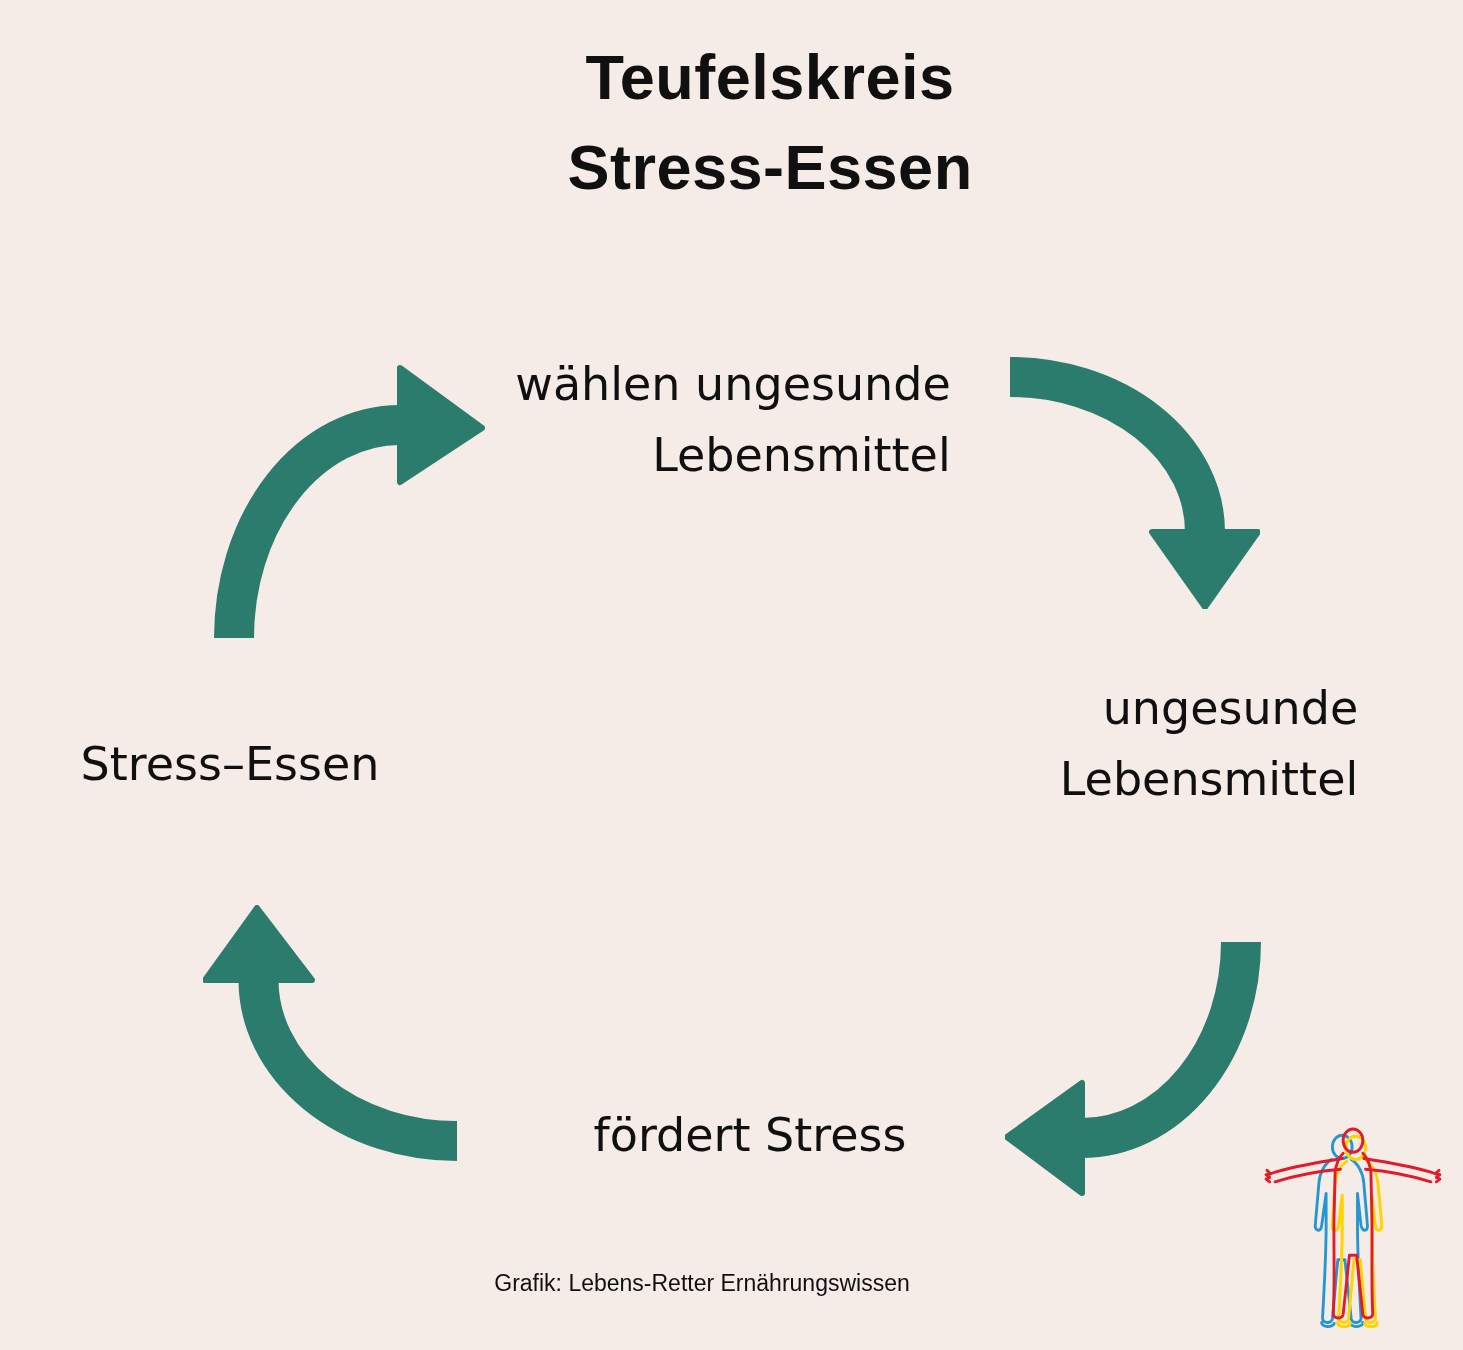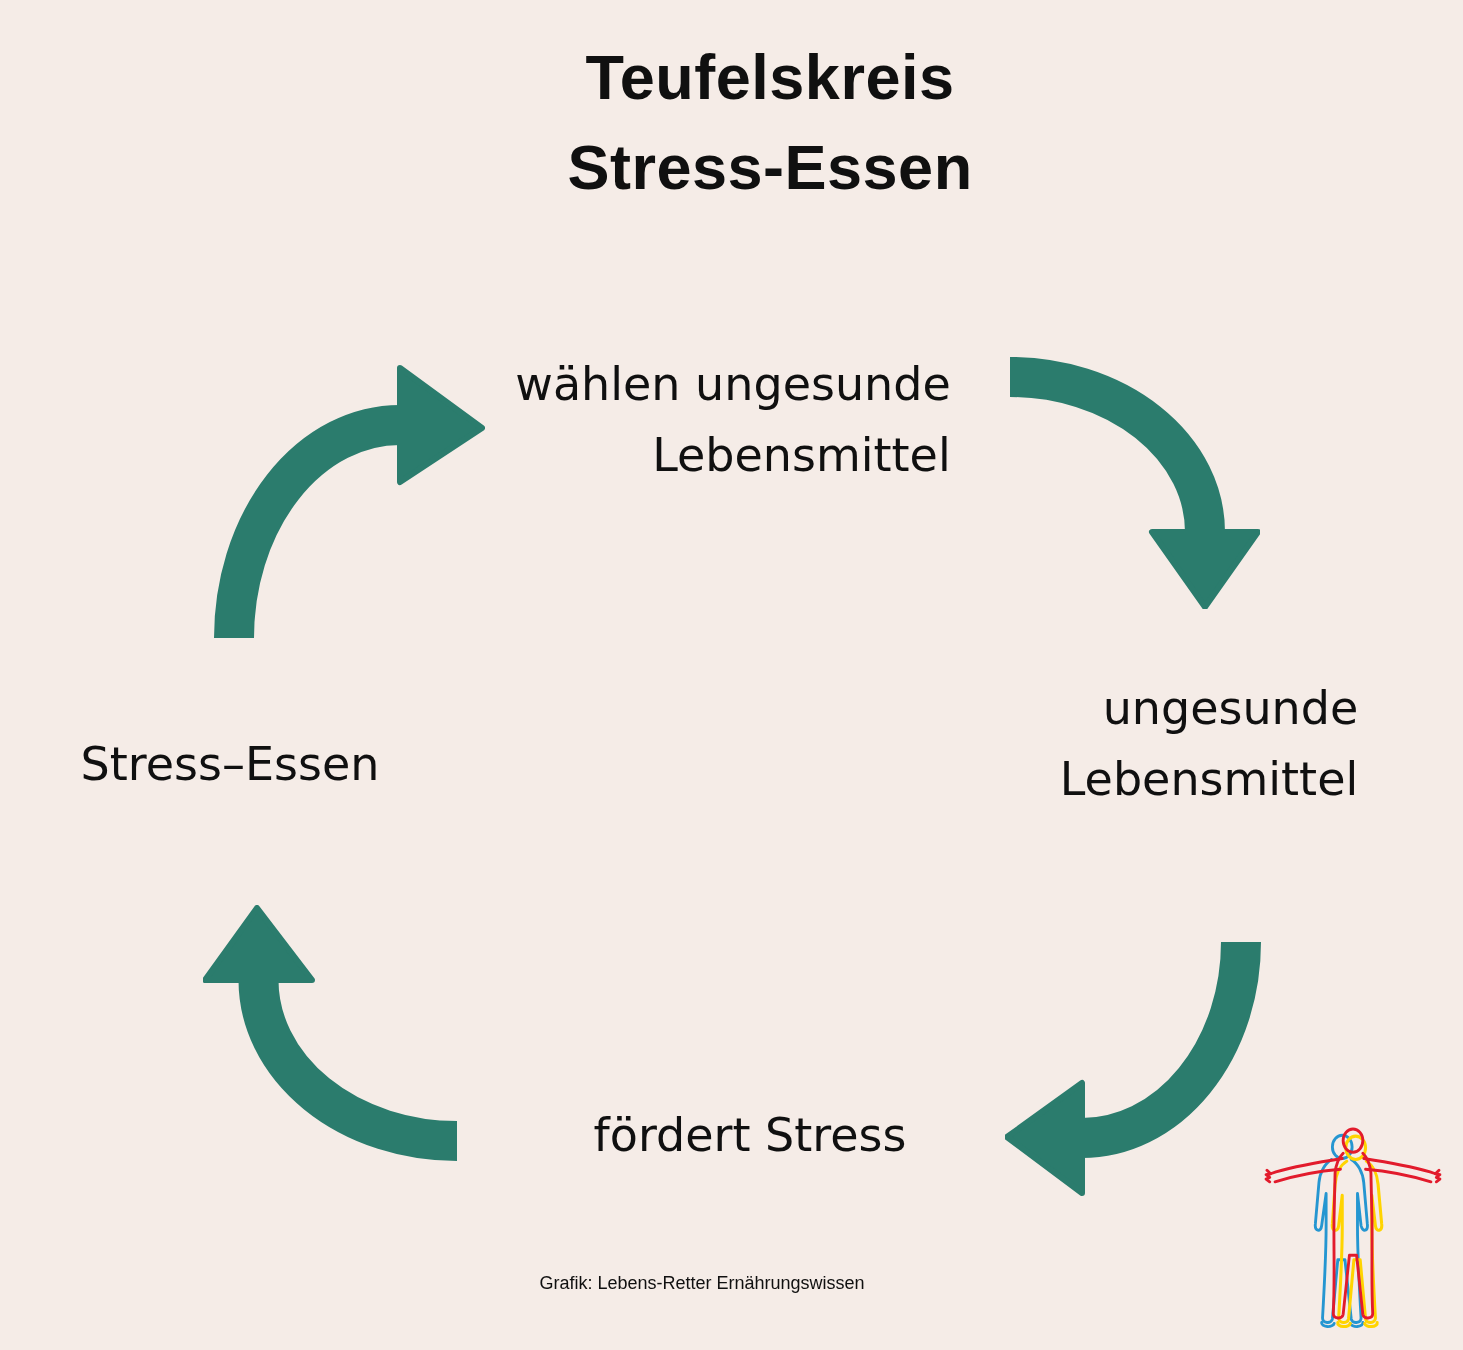--- a/index.html
+++ b/index.html
@@ -58,21 +58,21 @@
     stroke-linejoin:round;
   }
   .arrow-1{left:205px; top:365px;}
   .arrow-2{left:1008px; top:357px;}
   .arrow-3{left:1005px; top:940px;}
   .arrow-4{left:203px; top:905px;}
   .footer{
     position:absolute;
     left:702px; top:1283px;
     transform:translate(-50%,-50%);
-    font-size:18px;
+    font-size:23px;
     line-height:36px;
     font-weight:400;
     white-space:nowrap;
   }
   .logo{
     position:absolute;
     left:1252px; top:1120px;
     width:202px; height:224px;
   }
   .logo g{fill:none; stroke-linecap:round; stroke-linejoin:round;}

